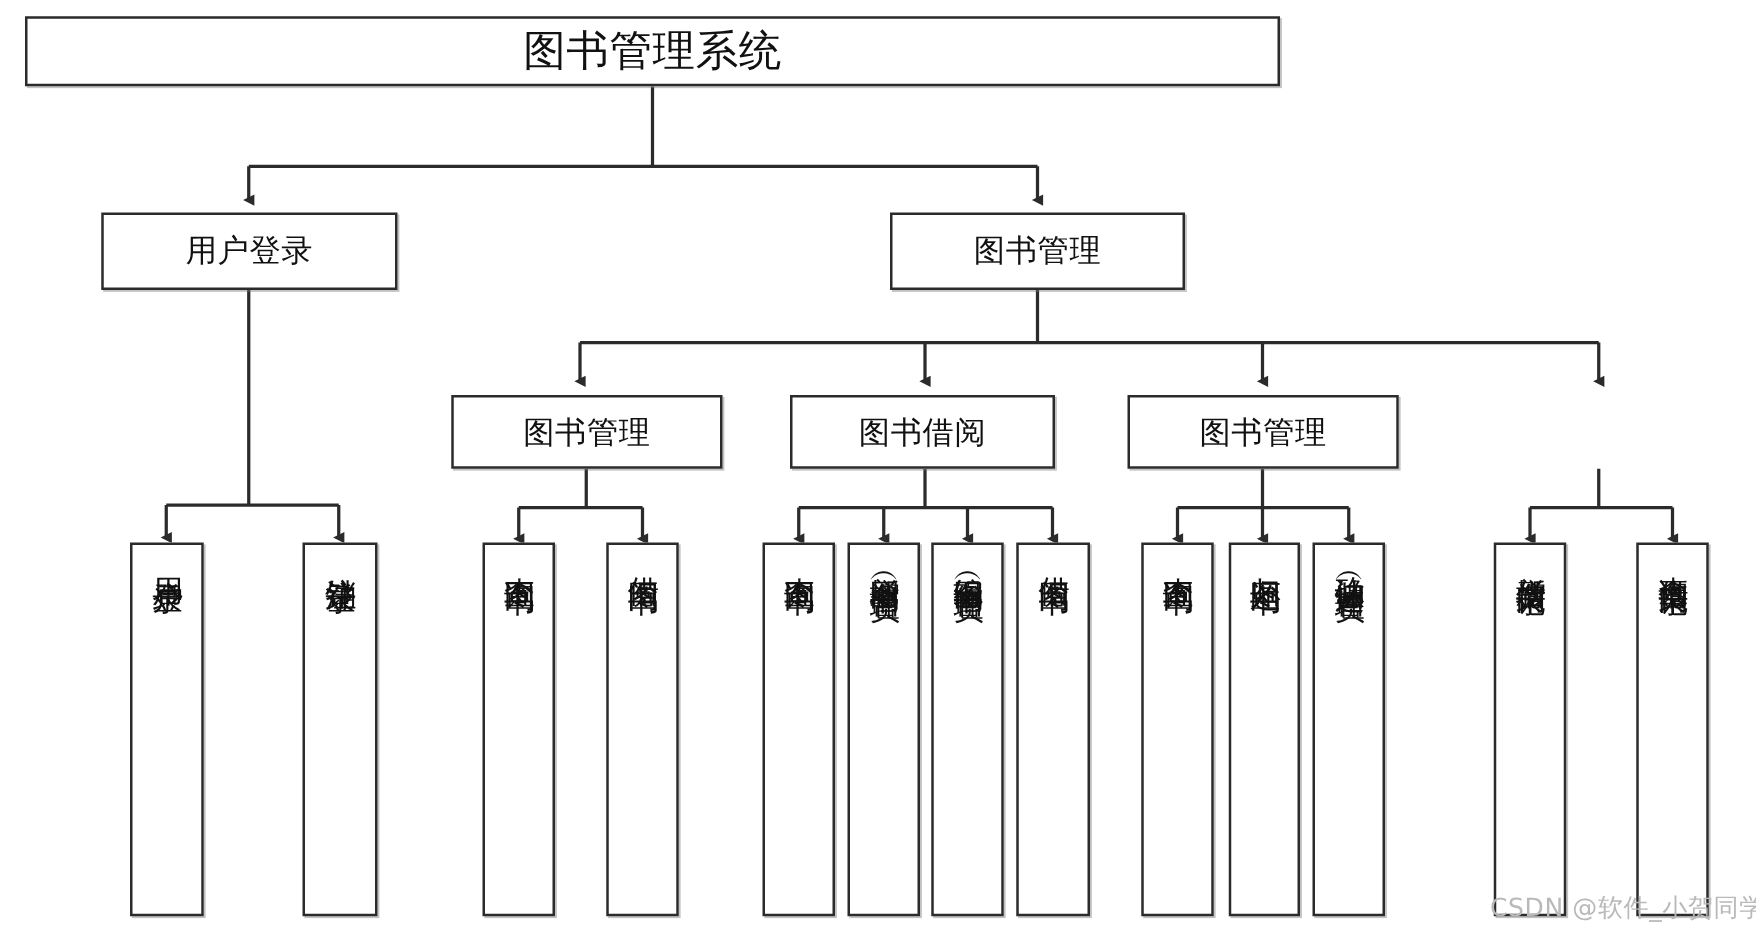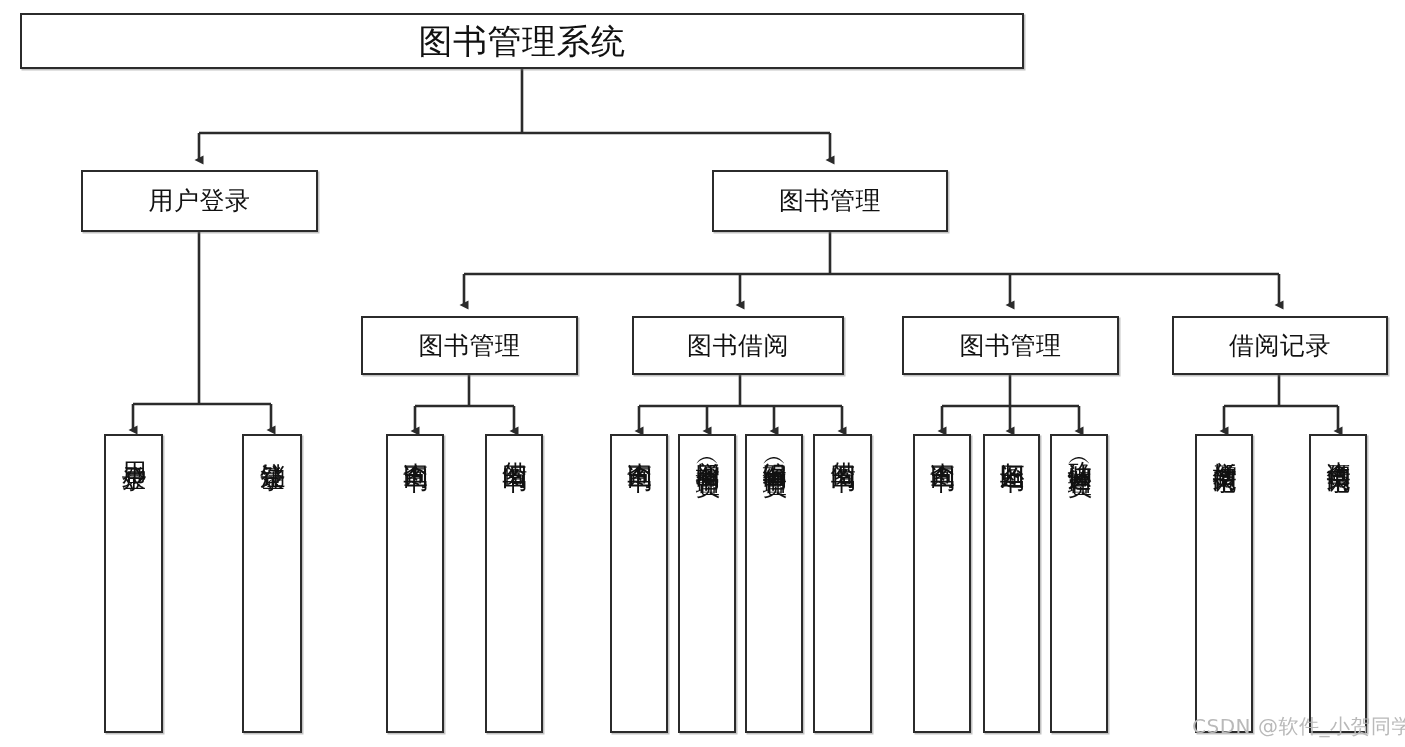--- a/index.html
+++ b/index.html
@@ -143,23 +143,20 @@
 
   <div class="node h" style="left:361px; top:316px; width:217px; height:59px;">
     <span class="label">图书管理</span>
   </div>
   <div class="node h" style="left:632px; top:316px; width:212px; height:59px;align-items:center;">
     <span class="label">图书借阅</span>
   </div>
   <div class="node h" style="left:902px; top:316px; width:217px; height:59px;">
     <span class="label">图书管理</span>
   </div>
-  <div class="node h" style="left:1172px; top:316px; width:216px; height:59px;">
-    <span class="label">借阅记录</span>
-  </div>
 
   <div class="node v" style="left:104px; top:434px; width:59px; height:299px;">
     <span class="label">用户登录</span>
   </div>
   <div class="node v" style="left:242px; top:434px; width:60px; height:299px;">
     <span class="label">注销登录</span>
   </div>
 
   <div class="node v" style="left:386px; top:434px; width:58px; height:299px;">
     <span class="label">查询图书</span>

